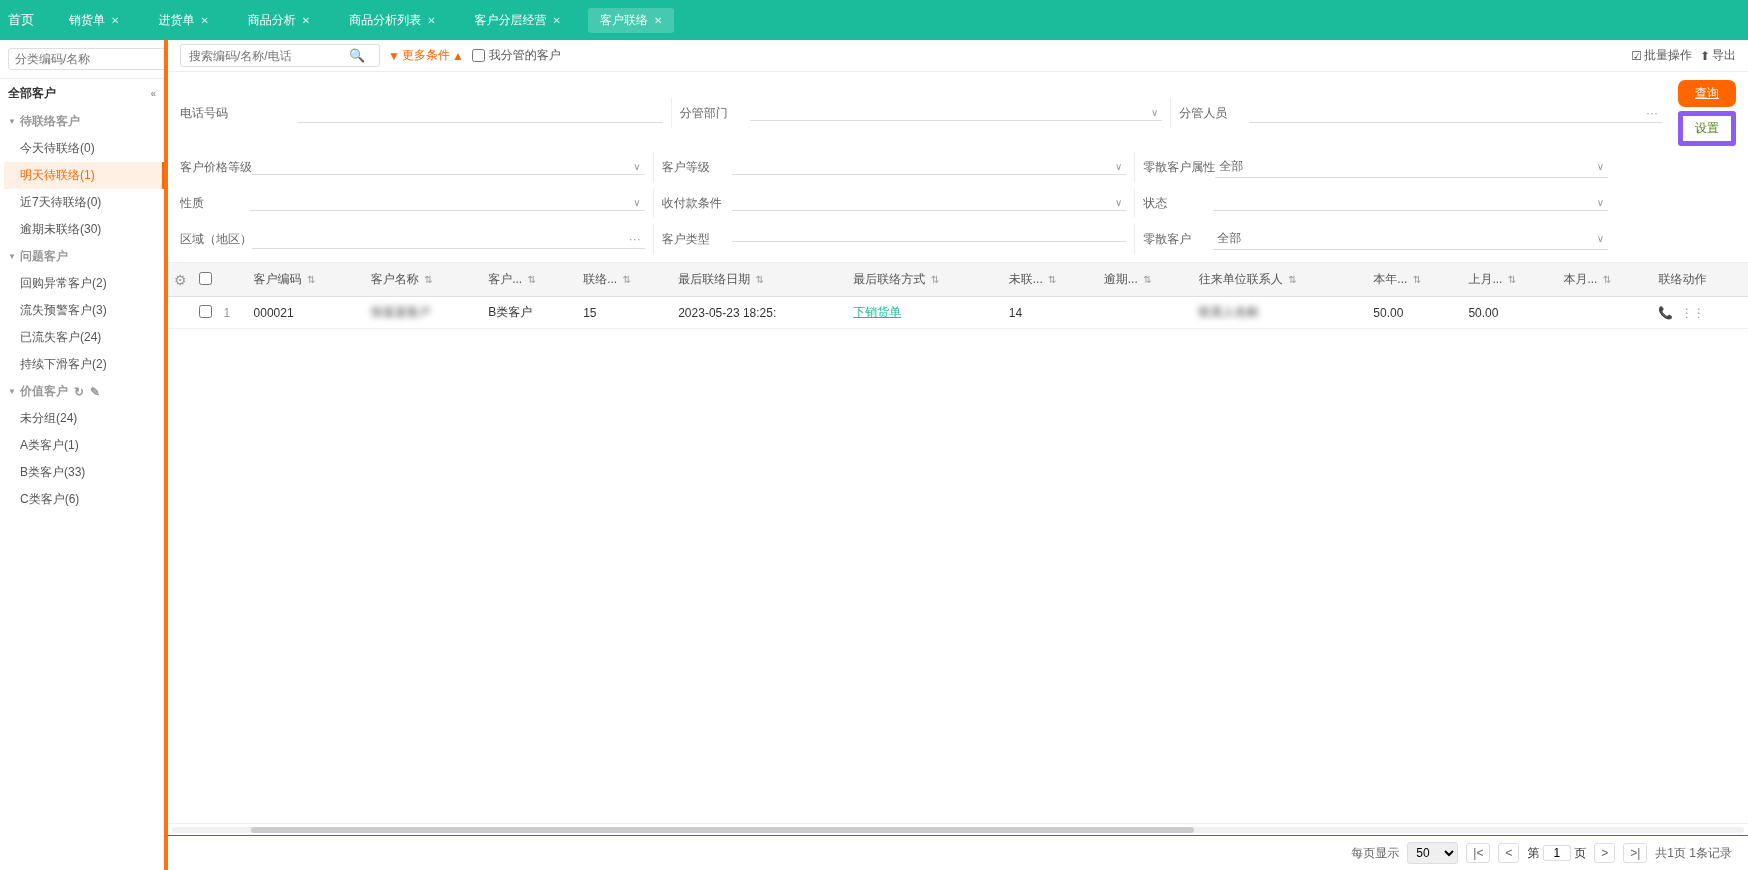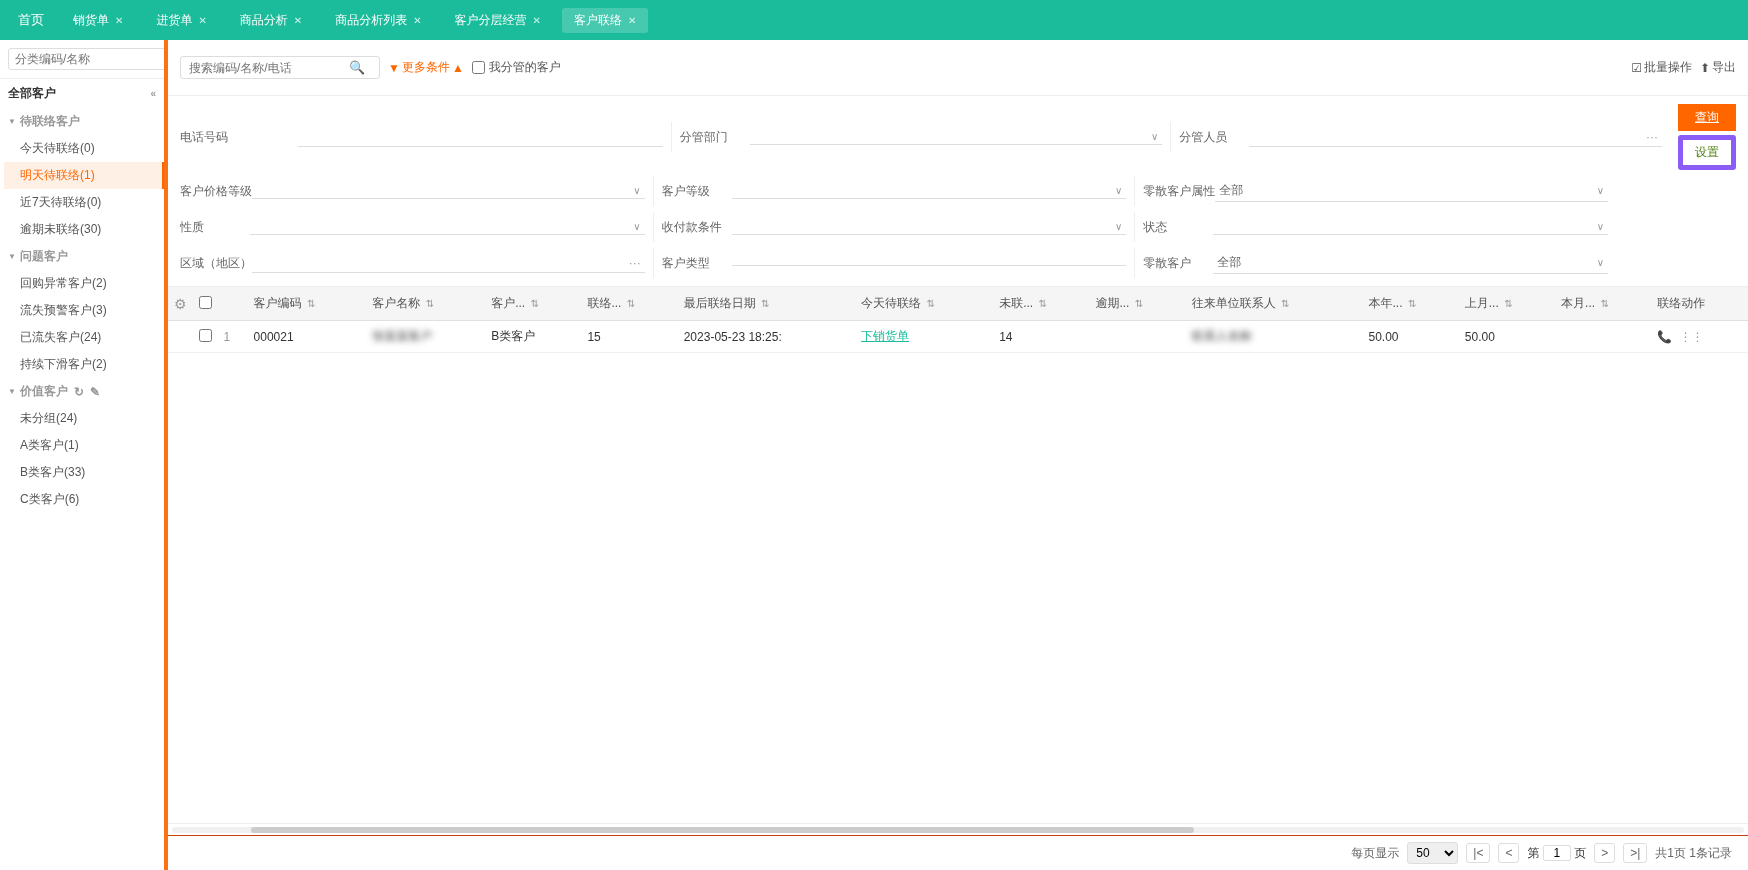--- a/index.html
+++ b/index.html
@@ -1,19 +1,19 @@
 <!DOCTYPE html>
 <html><head>
   <meta charset="utf-8">
   <style>
     * { box-sizing: border-box; margin: 0; padding: 0; font-family: "Microsoft YaHei", "PingFang SC", sans-serif; font-size: 12px; }
     body { background: #f5f5f5; overflow: hidden; height: 870px; display: flex; flex-direction: column; }
 
     
-    .top-nav { background: #1abc9c; height: 40px; display: flex; align-items: center; padding: 0 10px; gap: 9px; flex-shrink: 0; }
+    .top-nav { background: #1abc9c; height: 40px; display: flex; align-items: center; padding: 0 0; gap: 15px; flex-shrink: 0; }
     .nav-item { color: white; padding: 4px 12px; cursor: pointer; font-size: 13px; border-radius: 3px; display: flex; align-items: center; gap: 4px; white-space: nowrap; text-align: center; }
     .nav-item.active { background: rgba(255,255,255,0.2); }
     .nav-item .close-x { font-size: 10px; opacity: 0.8; margin-left: 2px; }
     .nav-home { color: white; font-size: 13px; padding: 4px 8px; cursor: pointer; }
 
     
     .main-body { display: flex; flex: 1; overflow: hidden; }
 
     
     .sidebar { width: 168px; background: white; border-right: 4px solid #f97316; display: flex; flex-direction: column; flex-shrink: 0; overflow-y: auto; }
@@ -25,42 +25,42 @@
     .sidebar-item { padding: 5px 8px 5px 16px; cursor: pointer; color: #555; font-size: 12px; white-space: nowrap; }
     .sidebar-item.active { background: #fff0e6; color: #ff6600; border-right: 2px solid #ff6600; }
     .sidebar-group-title { padding: 5px 8px; color: #999; font-size: 11px; font-weight: bold; display: flex; align-items: center; gap: 4px; }
     .sidebar-group-title .arrow { font-size: 8px; }
     .sidebar-subsection { padding-left: 4px; }
 
     
     .content-area { flex: 1; display: flex; flex-direction: column; overflow: hidden; }
 
     
-    .filter-bar { background: white; padding: 16px 12px; display: flex; align-items: center; gap: 8px; border-bottom: 1px solid #eee; flex-shrink: 0; }
+    .filter-bar { background: white; padding: 4px 12px; display: flex; align-items: center; gap: 8px; border-bottom: 1px solid #eee; flex-shrink: 0; }
     .filter-search { display: flex; align-items: center; border: 1px solid #ddd; border-radius: 3px; padding: 3px 8px; width: 200px; }
     .filter-search input { border: none; outline: none; font-size: 12px; width: 100%; }
     .filter-search .icon { color: #ff6600; cursor: pointer; font-size: 13px; }
     .filter-more { color: #ff6600; cursor: pointer; display: flex; align-items: center; gap: 2px; font-size: 12px; }
     .filter-checkbox { display: flex; align-items: center; gap: 4px; color: #555; cursor: pointer; }
     .filter-checkbox input { cursor: pointer; }
     .filter-right { margin-left: auto; display: flex; align-items: center; gap: 8px; }
     .btn-batch { color: #555; cursor: pointer; font-size: 12px; display: flex; align-items: center; gap: 2px; }
     .btn-export { color: #555; cursor: pointer; font-size: 12px; display: flex; align-items: center; gap: 2px; }
 
     
     .adv-filter { background: white; border-bottom: 1px solid #eee; padding: 8px 12px; flex-shrink: 0; }
     .adv-filter-row { display: flex; align-items: center; gap: 8px; margin-bottom: 6px; }
     .adv-filter-row:last-child { margin-bottom: 0; }
     .filter-field { display: flex; align-items: center; flex: 1; min-width: 0; }
     .filter-field-label { color: #666; white-space: nowrap; min-width: 70px; font-size: 12px; }
     .filter-field-input { flex: 1; border: none; border-bottom: 1px solid #ddd; outline: none; font-size: 12px; padding: 2px 4px; background: transparent; }
     .filter-field-select { flex: 1; display: flex; align-items: center; justify-content: space-between; border-bottom: 1px solid #ddd; padding: 2px 4px; cursor: pointer; color: #666; }
     .filter-field-select .down-arrow { color: #999; font-size: 10px; }
     .filter-divider { width: 1px; background: #eee; height: 30px; flex-shrink: 0; }
-    .btn-query { background: #ff6600; color: white; border: none; border-radius: 0; padding: 5px 2px; cursor: pointer; font-size: 12px; white-space: nowrap; text-decoration: underline; }
+    .btn-query { background: #ff6600; color: white; border: none; border-radius: 7px; padding: 5px 2px; cursor: pointer; font-size: 12px; white-space: nowrap; text-decoration: underline; }
     .btn-setting { background: white; color: #4d7c0f; border: 5px solid #8b5cf6; border-radius: 3px; padding: 4px 12px; cursor: pointer; font-size: 12px; white-space: nowrap; }
     .adv-filter-buttons { display: flex; flex-direction: column; gap: 4px; justify-content: center; flex-shrink: 0; }
     .filter-dots { color: #999; font-size: 12px; cursor: pointer; }
 
     
     .table-container { flex: 1; overflow: auto; background: white; margin: 0; }
     table { width: 100%; border-collapse: collapse; }
     thead tr { background: #f5f5f5; }
     th { padding: 8px 6px; text-align: left; color: #555; font-weight: normal; border-bottom: 1px solid #e0e0e0; white-space: nowrap; font-size: 12px; cursor: pointer; }
     th .sort-icon { color: #999; font-size: 10px; margin-left: 2px; }
@@ -353,21 +353,21 @@
             </th>
             <th>
               <span>联络...</span>
               <span class="sort-icon">⇅</span>
             </th>
             <th>
               <span>最后联络日期</span>
               <span class="sort-icon">⇅</span>
             </th>
             <th>
-              <span>今天待联络</span>
+              <span>最后联络方式</span>
               <span class="sort-icon">⇅</span>
             </th>
             <th>
               <span>未联...</span>
               <span class="sort-icon">⇅</span>
             </th>
             <th>
               <span>逾期...</span>
               <span class="sort-icon">⇅</span>
             </th>

